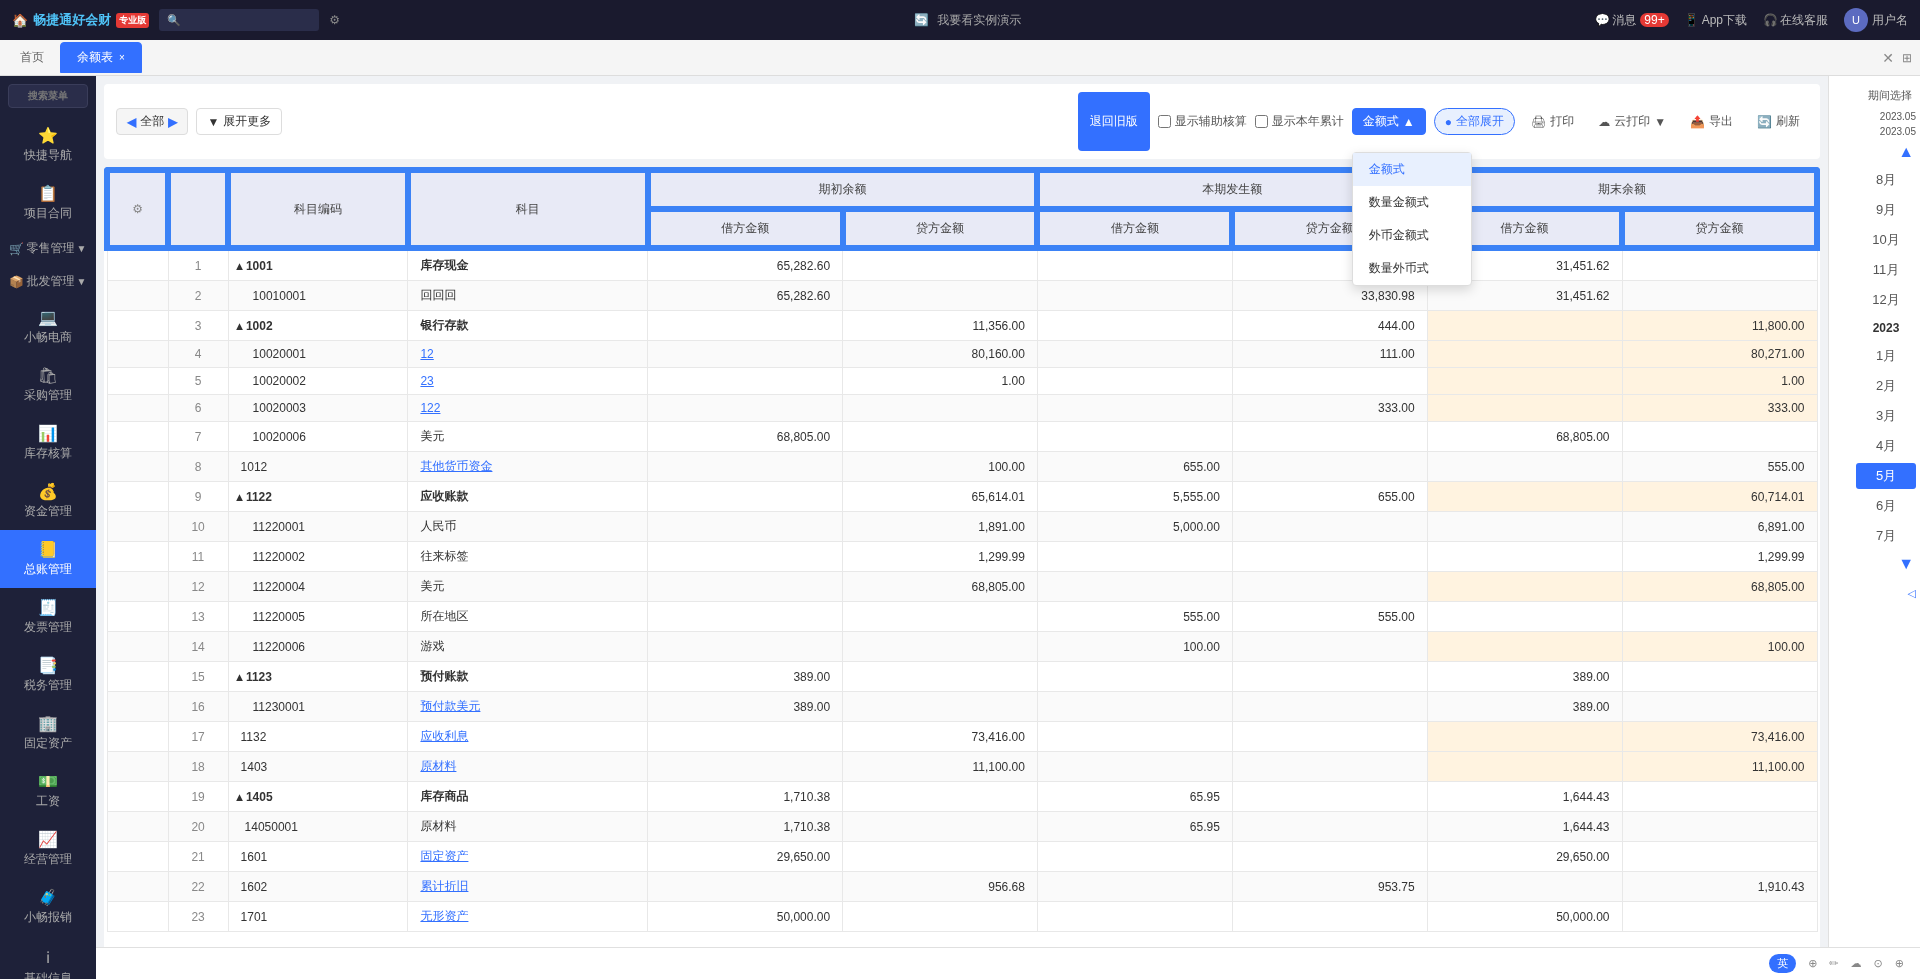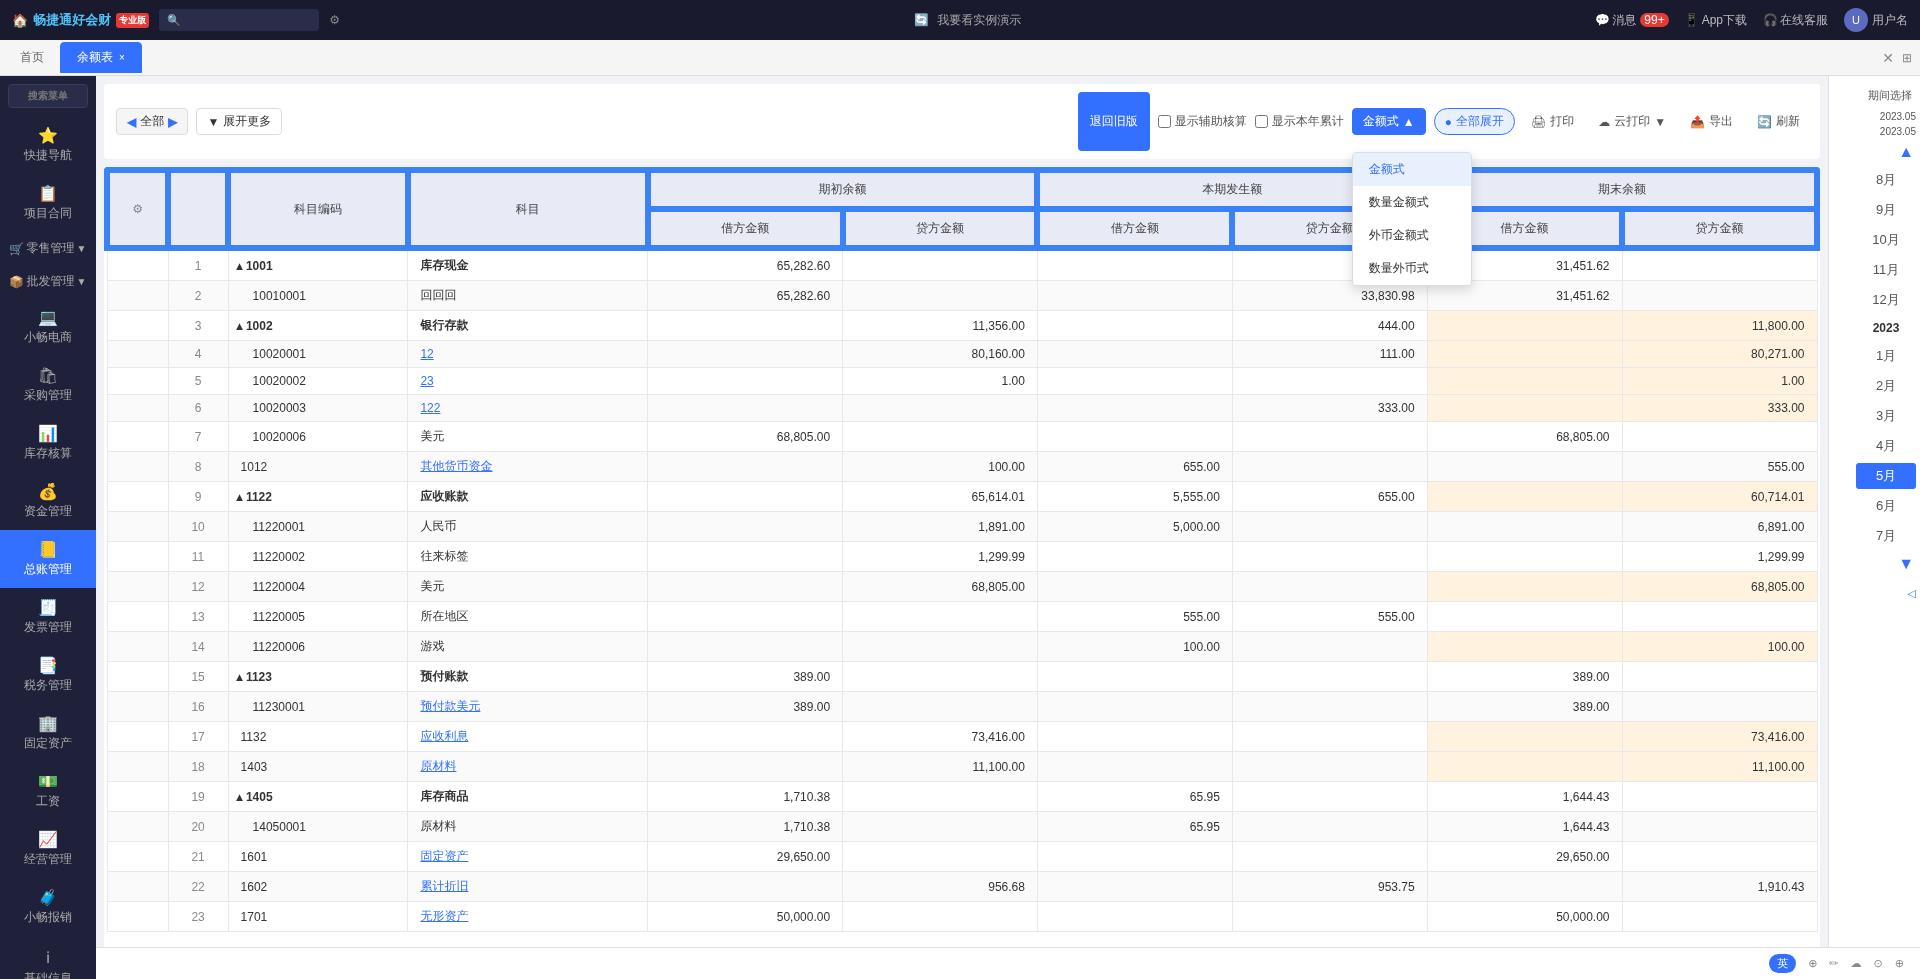--- a/index.html
+++ b/index.html
@@ -536,21 +536,21 @@
             <td class="td-num"></td>
             <td class="td-num">65.95</td>
             <td class="td-num"></td>
             <td class="td-num">1,644.43</td>
             <td class="td-num"></td>
           </tr>
 
           <tr>
             <td></td>
             <td class="td-center row-num">20</td>
-            <td style="padding-left: 24px;">14050001</td>
+            <td style="padding-left: 16px;">14050001</td>
             <td>原材料</td>
             <td class="td-num">1,710.38</td>
             <td class="td-num"></td>
             <td class="td-num">65.95</td>
             <td class="td-num"></td>
             <td class="td-num">1,644.43</td>
             <td class="td-num"></td>
           </tr>
 
           <tr>

